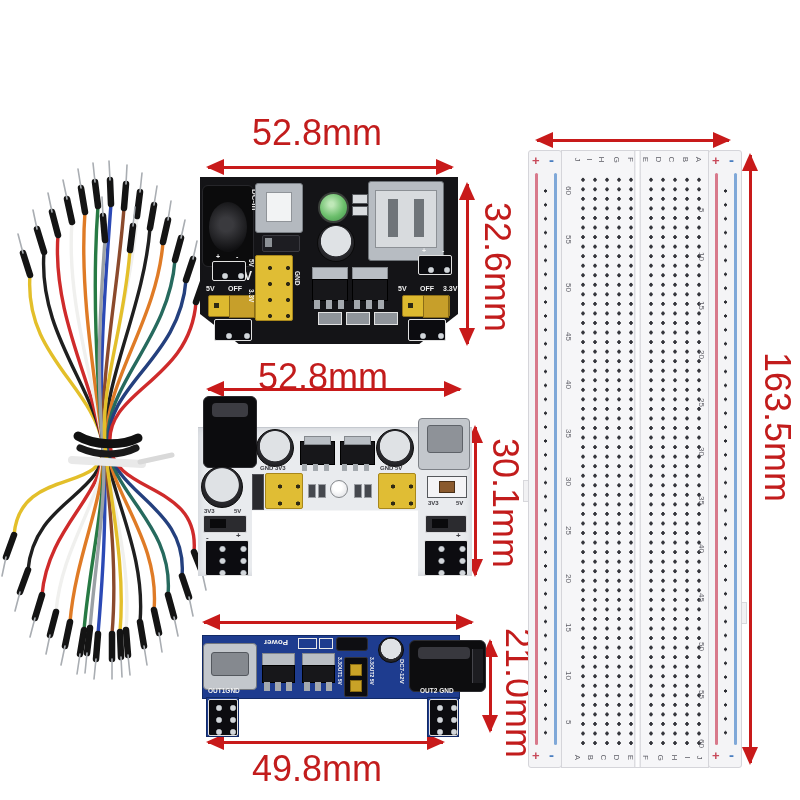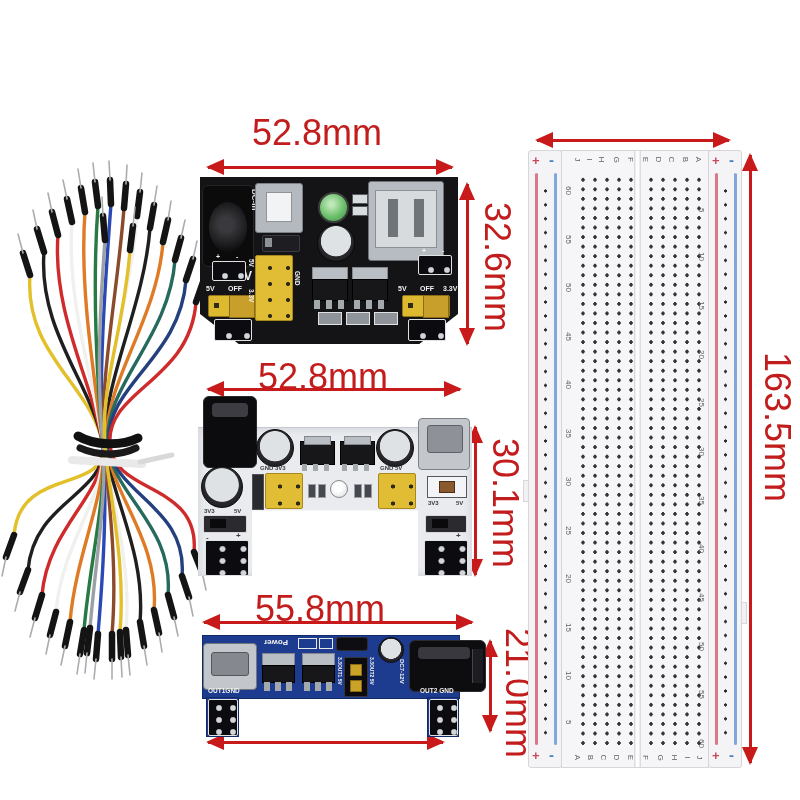--- a/index.html
+++ b/index.html
@@ -283,25 +283,25 @@
     </div>
     <div class="mt dkt" style="left:230px;top:104px;font-size:6px;">3V3</div>
     <div class="mt dkt" style="left:258px;top:104px;font-size:6px;">5V</div>
     <div class="abs" style="left:227px;top:119px;width:40px;height:16px;background:#2b2b2f;border:1px solid #d9d9dc;border-radius:2px;">
       <div class="abs" style="left:6px;top:3px;width:16px;height:9px;background:#0a0a0c;"></div>
     </div>
     <div class="mt dkt" style="left:258px;top:136px;font-size:8px;">+</div>
     <div class="abs hdr" style="left:226px;top:144px;width:42px;height:34px;background-size:21px 12px;background-position:6px 2px;"></div>
   </div>
 
-  <div class="dt" style="left:255px;top:588px;">55.8mm</div>
   <div class="dim dh" style="left:204px;top:621px;width:268px;"></div>
   <div class="dim dv" style="left:489px;top:641px;height:90px;"></div>
   <div class="dt dtv" style="left:497px;top:628px;">21.0mm</div>
   <div class="dim dh" style="left:208px;top:741px;width:235px;"></div>
+  <div class="dt" style="left:252px;top:748px;">49.8mm</div>
 
   <div class="abs" style="left:198px;top:633px;width:292px;height:104px;">
     <div class="abs" style="left:4px;top:2px;width:256px;height:62px;background:#1e3c8f;border:1px solid #122a66;"></div>
     <div class="abs" style="left:8px;top:64px;width:31px;height:38px;background:#1e3c8f;border:1px solid #122a66;"></div>
     <div class="abs" style="left:229px;top:64px;width:30px;height:38px;background:#1e3c8f;border:1px solid #122a66;"></div>
 
     <div class="abs" style="left:5px;top:10px;width:52px;height:45px;background:#c3c7cc;border:1px solid #74787e;border-radius:4px;">
       <div class="abs" style="left:7px;top:8px;width:36px;height:22px;background:#85898f;border:1px solid #54585e;border-radius:3px;"></div>
     </div>
     <div class="mt" style="left:10px;top:55px;font-size:6.5px;">OUT1GND</div>

